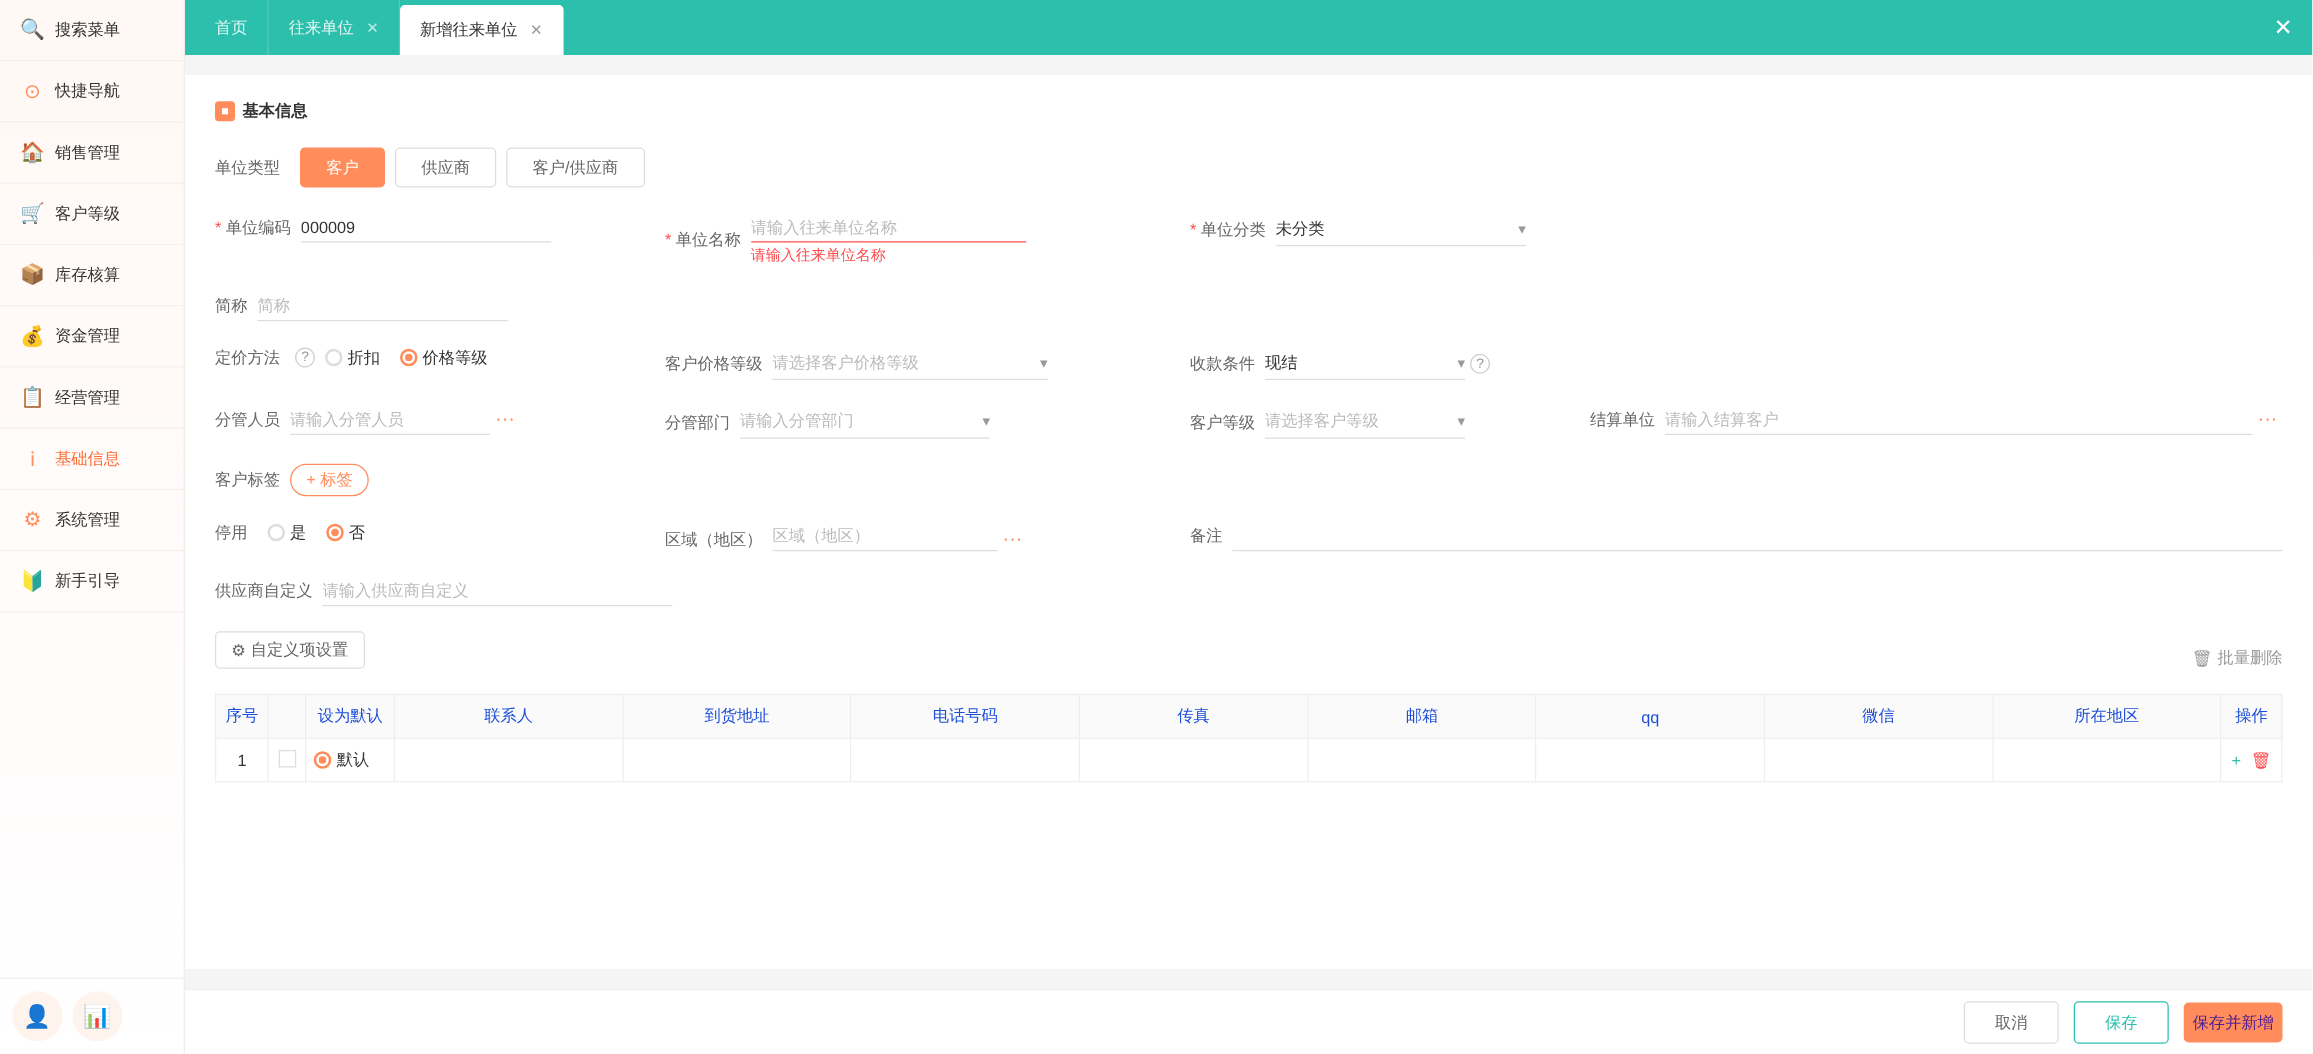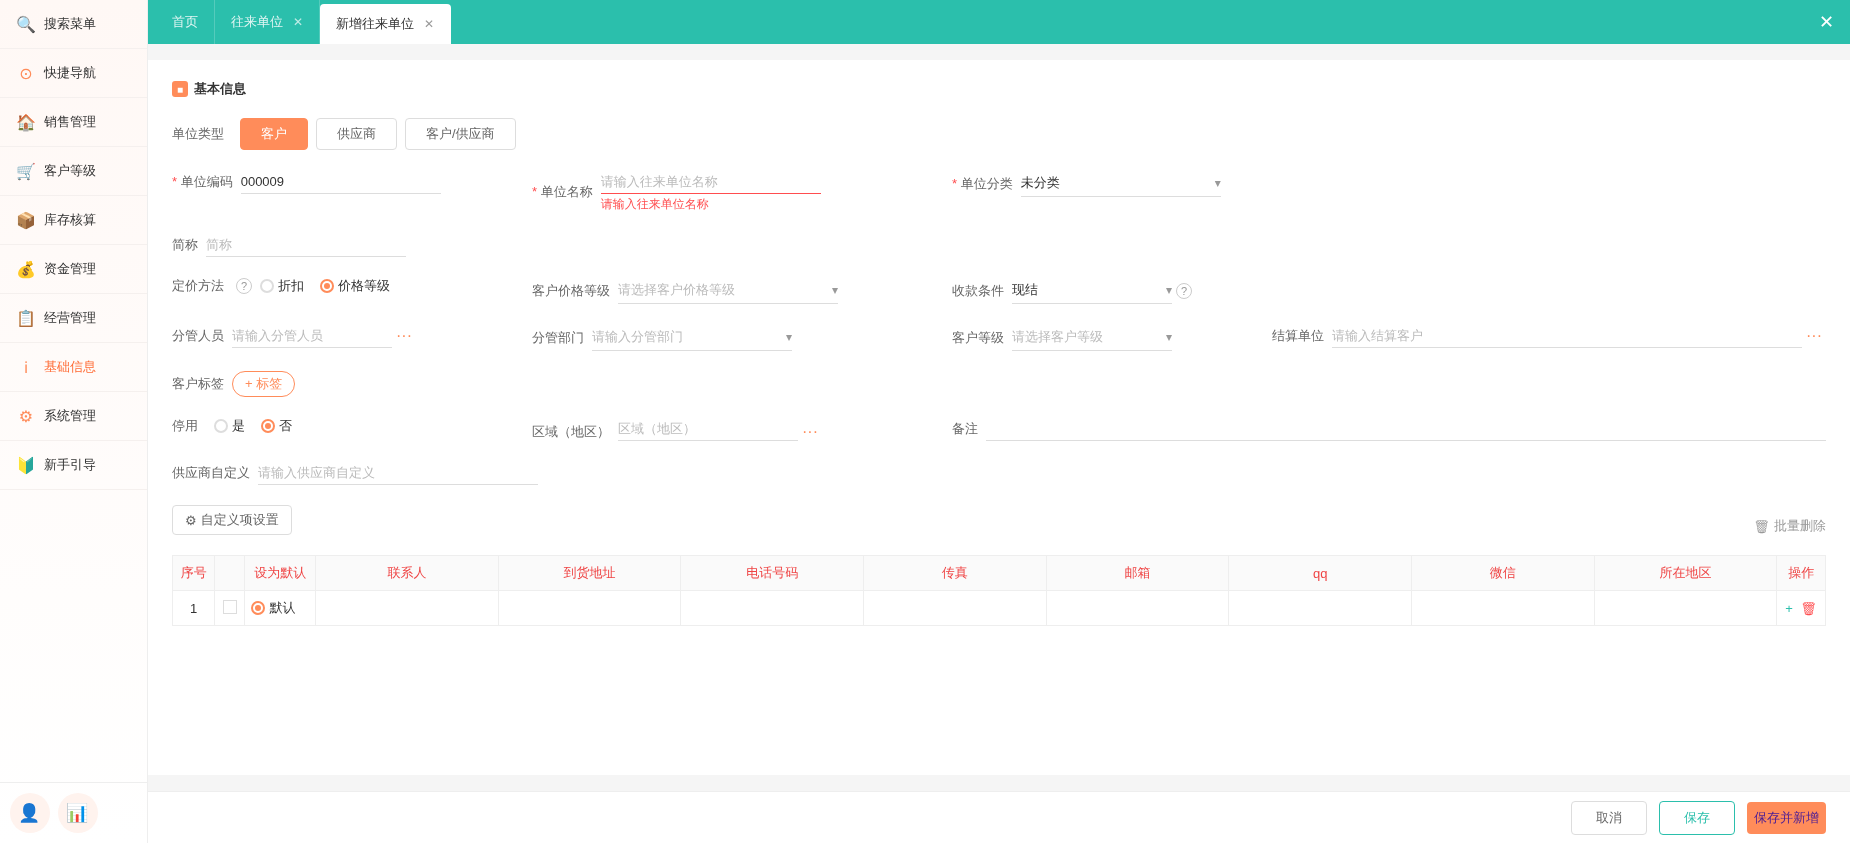--- a/index.html
+++ b/index.html
@@ -304,21 +304,21 @@
     }
     .table-area {
       width: 100%;
       border-collapse: collapse;
       font-size: 12px;
     }
     .table-area th {
       background: #fafafa;
       border: 1px solid #eee;
       padding: 8px 6px;
-      color: #ef4444;
+      color: #1d4ed8;
       font-weight: normal;
       text-align: center;
     }
     .table-area td {
       border: 1px solid #eee;
       padding: 8px 6px;
       text-align: center;
       color: #333;
     }
     .checkbox-cell {

